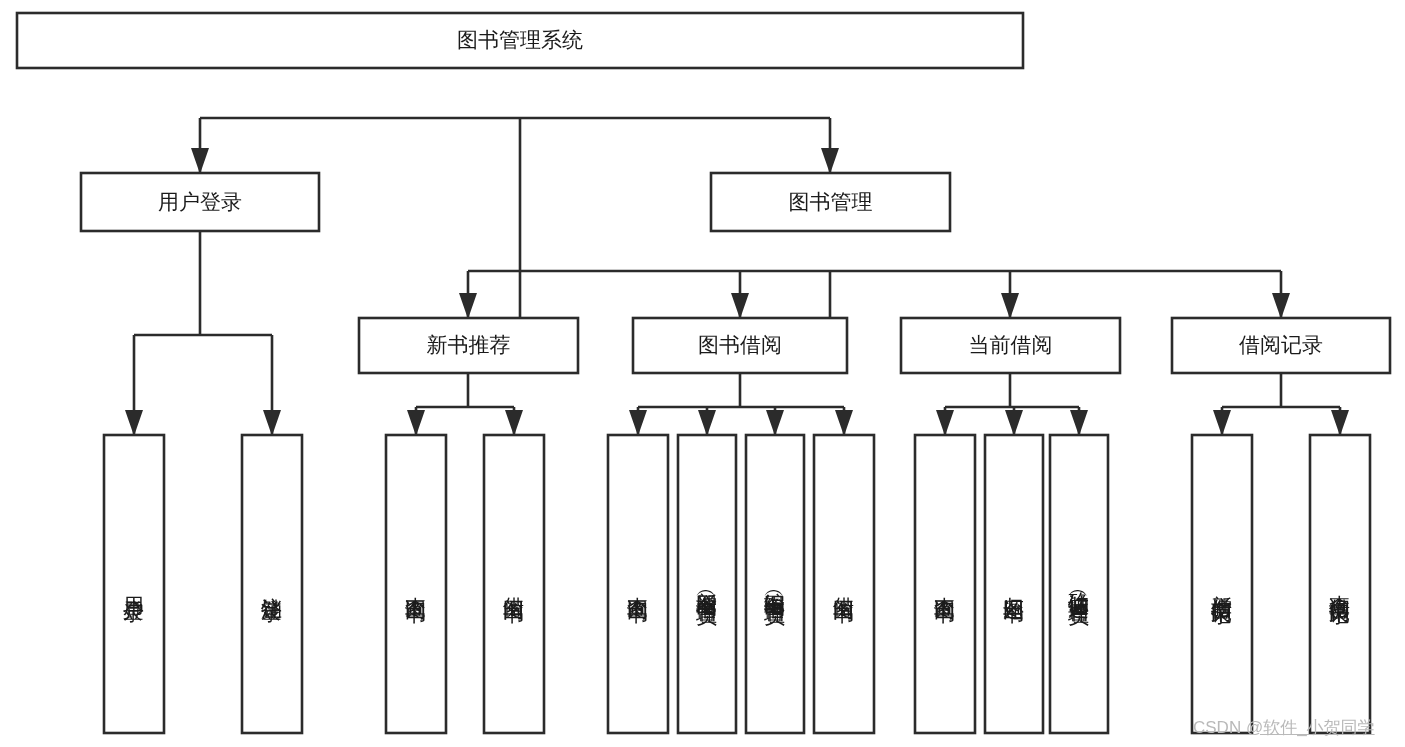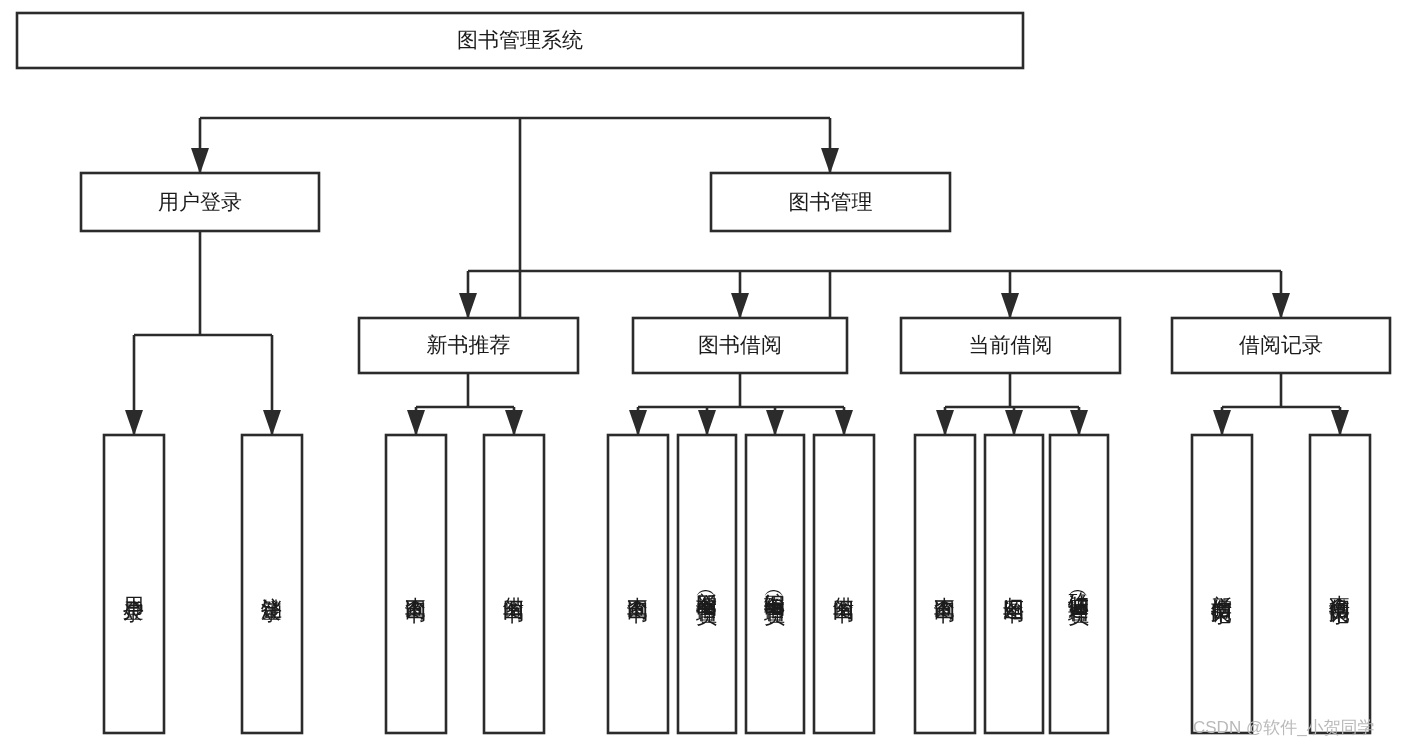--- a/index.html
+++ b/index.html
@@ -68,20 +68,21 @@
     pointer-events: none;
     user-select: none;
   }
   .watermark {
     position: absolute;
     font-family: "Liberation Sans", "DejaVu Sans", sans-serif;
     font-size: 17px;
     color: #b9b9b9;
     white-space: nowrap;
     user-select: none;
+    text-decoration: underline;
   }
 </style>
 </head>
 <body>
 
 <div id="diagram-root">
 
   <svg class="diagram-canvas" viewBox="0 0 1405 747">
     <g id="connector-layer">
         <line class="connector" x1="520" y1="373" x2="520" y2="118"></line>

